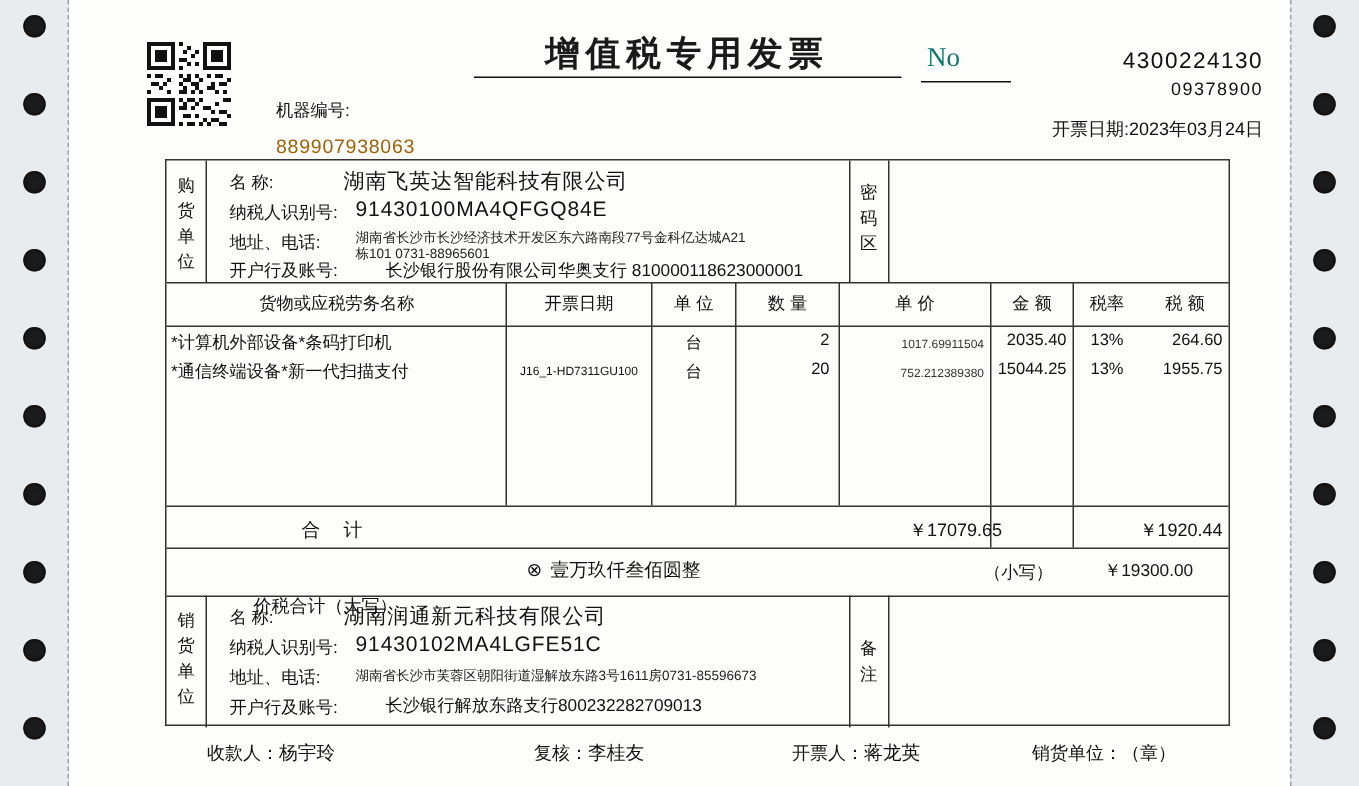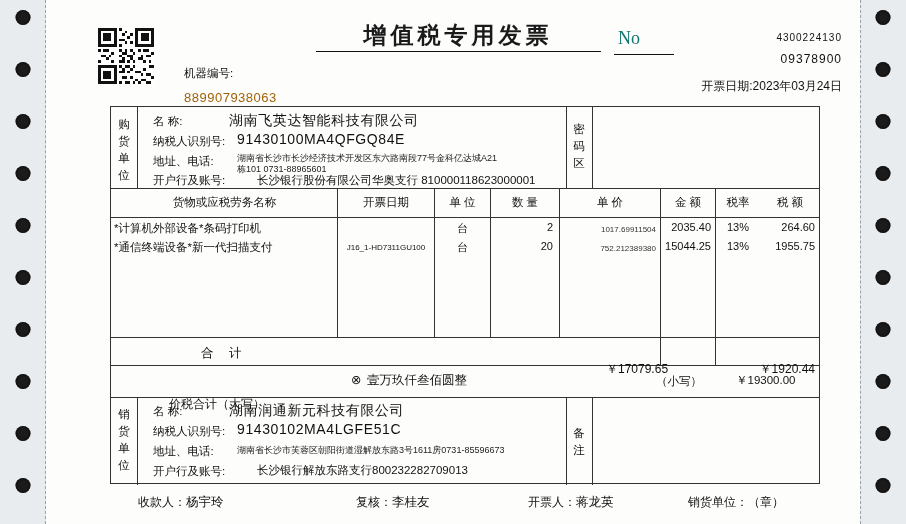--- a/index.html
+++ b/index.html
@@ -53,21 +53,21 @@
   }
   .no-label{
     position:absolute;left:560px;top:22px;
     font-size:18px;color:#0f766e;font-family:"Liberation Serif",serif;
   }
   .no-underline{
     position:absolute;left:556px;top:48px;width:60px;border-top:1px solid #111;
   }
   .inv-code{
     position:absolute;right:6px;top:26px;text-align:right;
-    font-size:10px;color:#111;letter-spacing:1px;
+    font-size:15px;color:#111;letter-spacing:1px;
   }
   .inv-num{
     position:absolute;right:6px;top:46px;text-align:right;
     font-size:12px;color:#111;letter-spacing:1px;
   }
   .qr{
     position:absolute;left:40px;top:22px;width:56px;height:56px;
   }
   .machine-label{
     position:absolute;left:126px;top:60px;font-size:11.5px;color:#111;
@@ -110,21 +110,21 @@
   .colhead{
     position:absolute;text-align:center;font-size:11.5px;color:#111;
   }
   .item-name{position:absolute;font-size:11.5px;color:#111;white-space:nowrap;}
   .cell{position:absolute;font-size:11px;color:#111;}
   .cell.r{text-align:right;}
   .cell.c{text-align:center;}
   .cell.tiny{font-size:8px;color:#333;}
 
   .total-label{position:absolute;font-size:12.5px;color:#111;letter-spacing:6px;}
-  .big-amt{position:absolute;font-size:12px;color:#111;text-align:right;margin-top:16px;}
+  .big-amt{position:absolute;font-size:12px;color:#111;text-align:right;}
 
   .cap-label{position:absolute;font-size:12px;color:#111;margin-top:23px;}
   .cap-val{position:absolute;font-size:12.5px;color:#111;}
   .cap-small{position:absolute;font-size:11.5px;color:#111;}
 
   .remark{
     position:absolute;width:24px;text-align:center;font-size:11.5px;line-height:17px;color:#111;
   }
 
   

